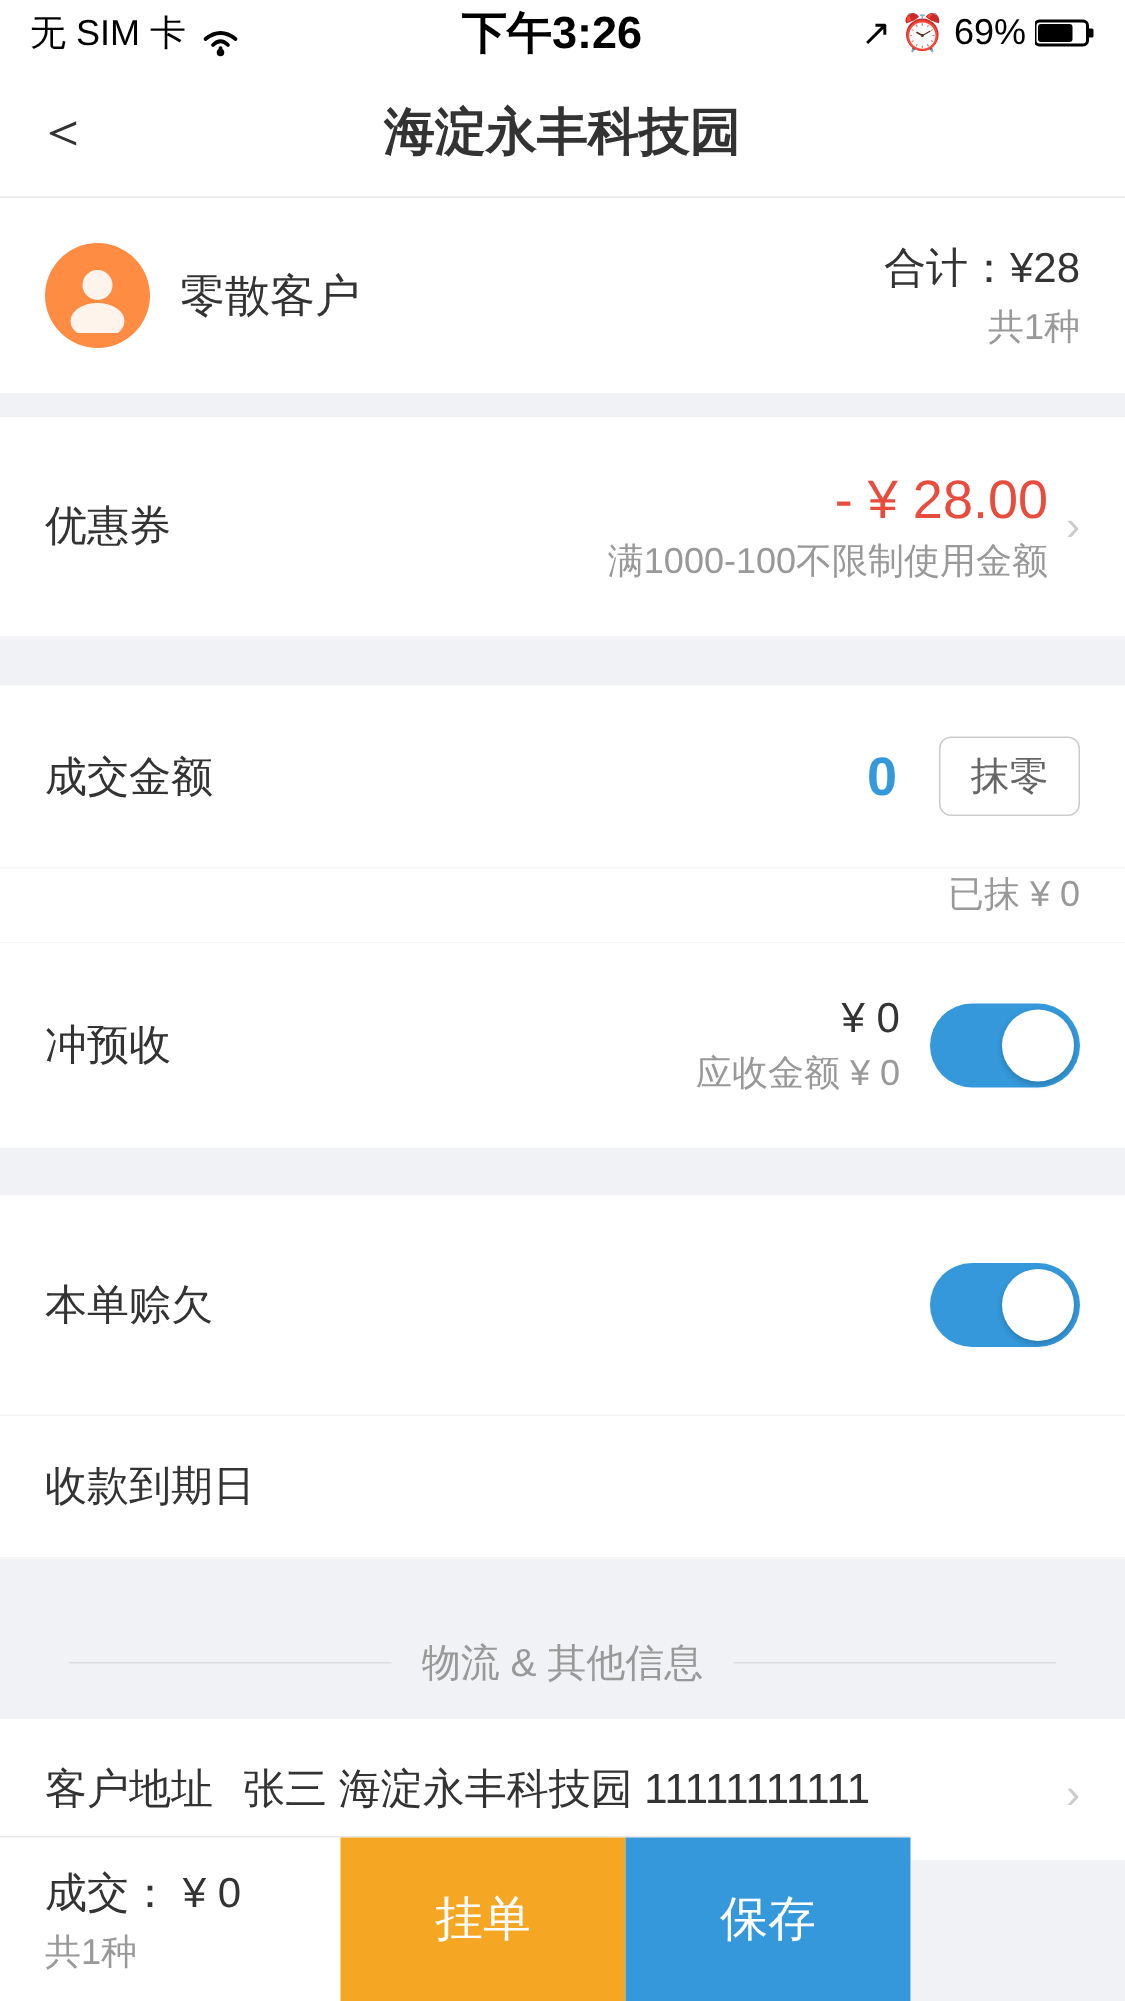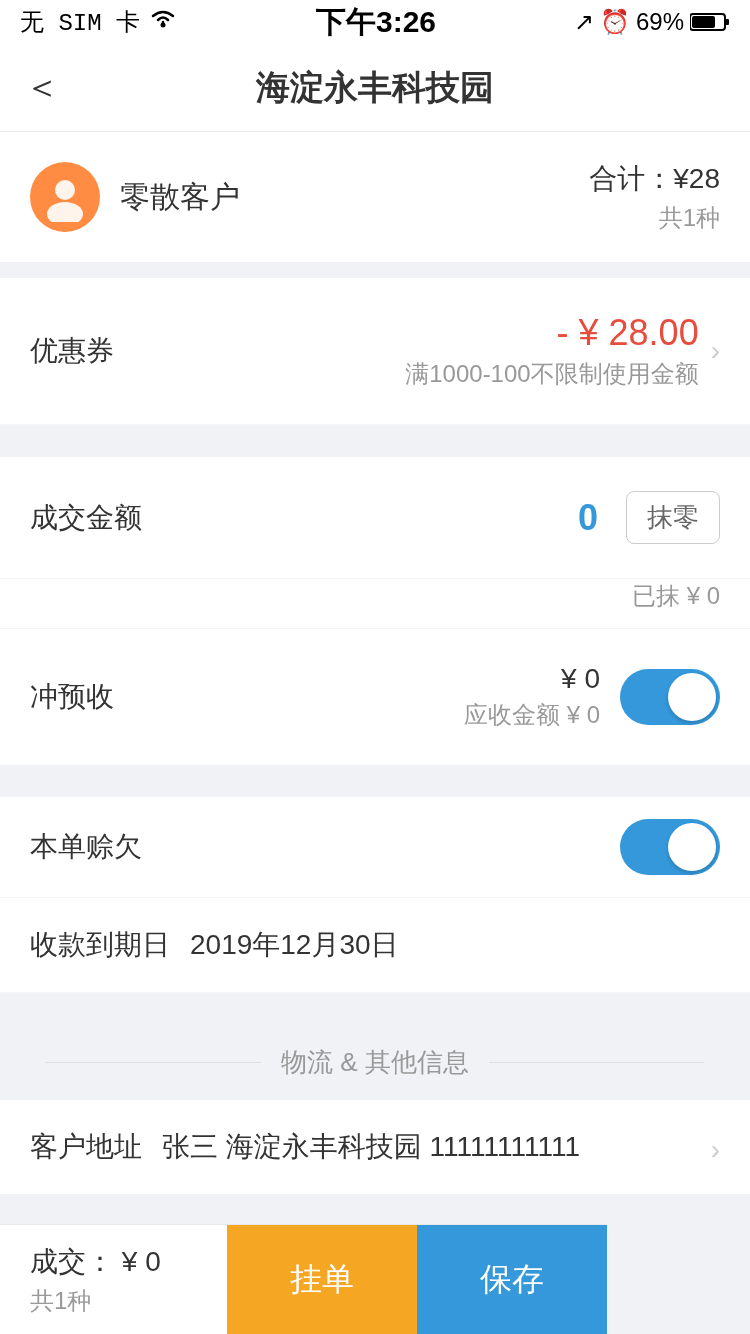--- a/index.html
+++ b/index.html
@@ -18,21 +18,21 @@
     .status-bar {
       height: 44px;
       background: #fff;
       display: flex;
       align-items: center;
       justify-content: space-between;
       padding: 0 20px;
       font-size: 24px;
       color: #000;
     }
-    .status-left { display: flex; align-items: flex-start; gap: 8px; font-family: Liberation Mono, monospace; }
+    .status-left { display: flex; align-items: flex-end; gap: 8px; }
     .status-center { font-size: 30px; font-weight: 600; }
     .status-right { display: flex; align-items: center; gap: 6px; font-size: 24px; }
 
     
     .nav-bar {
       height: 88px;
       background: #fff;
       display: flex;
       align-items: center;
       justify-content: center;
@@ -158,21 +158,21 @@
       top: 4px;
       right: 4px;
       box-shadow: 0 2px 4px rgba(0,0,0,0.2);
     }
 
     
     .overdue-row {
       display: flex;
       align-items: center;
       justify-content: space-between;
-      padding: 22px 30px;
+      padding: 45px 30px;
       background: #fff;
       border-bottom: 1px solid #f5f5f5;
       min-height: 80px;
     }
 
     
     .due-date-row {
       display: flex;
       align-items: center;
       padding: 28px 30px;
@@ -336,21 +336,20 @@
   <div class="card">
     <div class="overdue-row">
       <span class="row-label">本单赊欠</span>
       <div class="toggle">
         <div class="toggle-knob"></div>
       </div>
     </div>
 
     <div class="due-date-row">
       <span class="row-label">收款到期日</span>
-      <span style="font-size:28px;color:#333;">2019年12月30日</span>
     </div>
   </div>
 
   <div class="divider"></div>
 
   <div class="logistics-header">
     <div class="logistics-line"></div>
     <span>物流 &amp; 其他信息</span>
     <div class="logistics-line"></div>
   </div>

